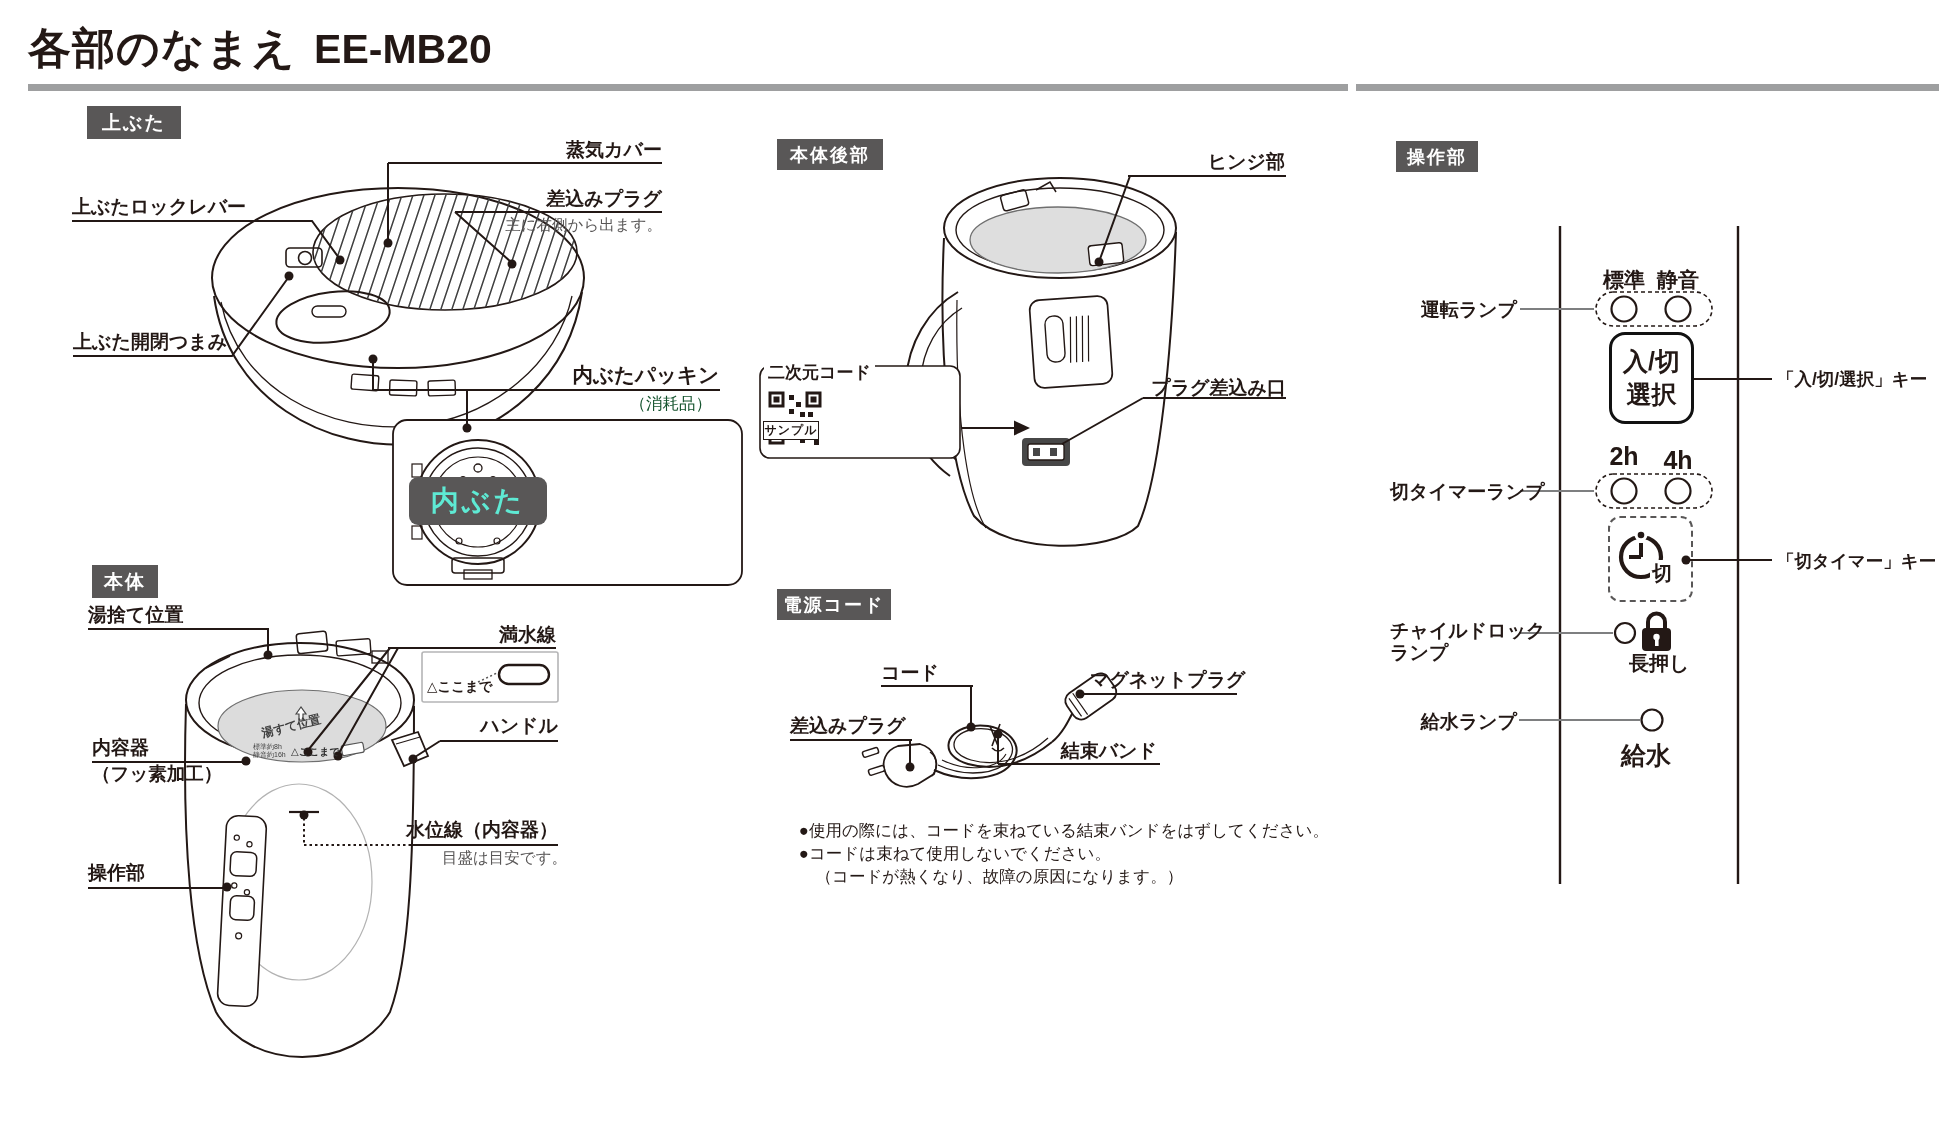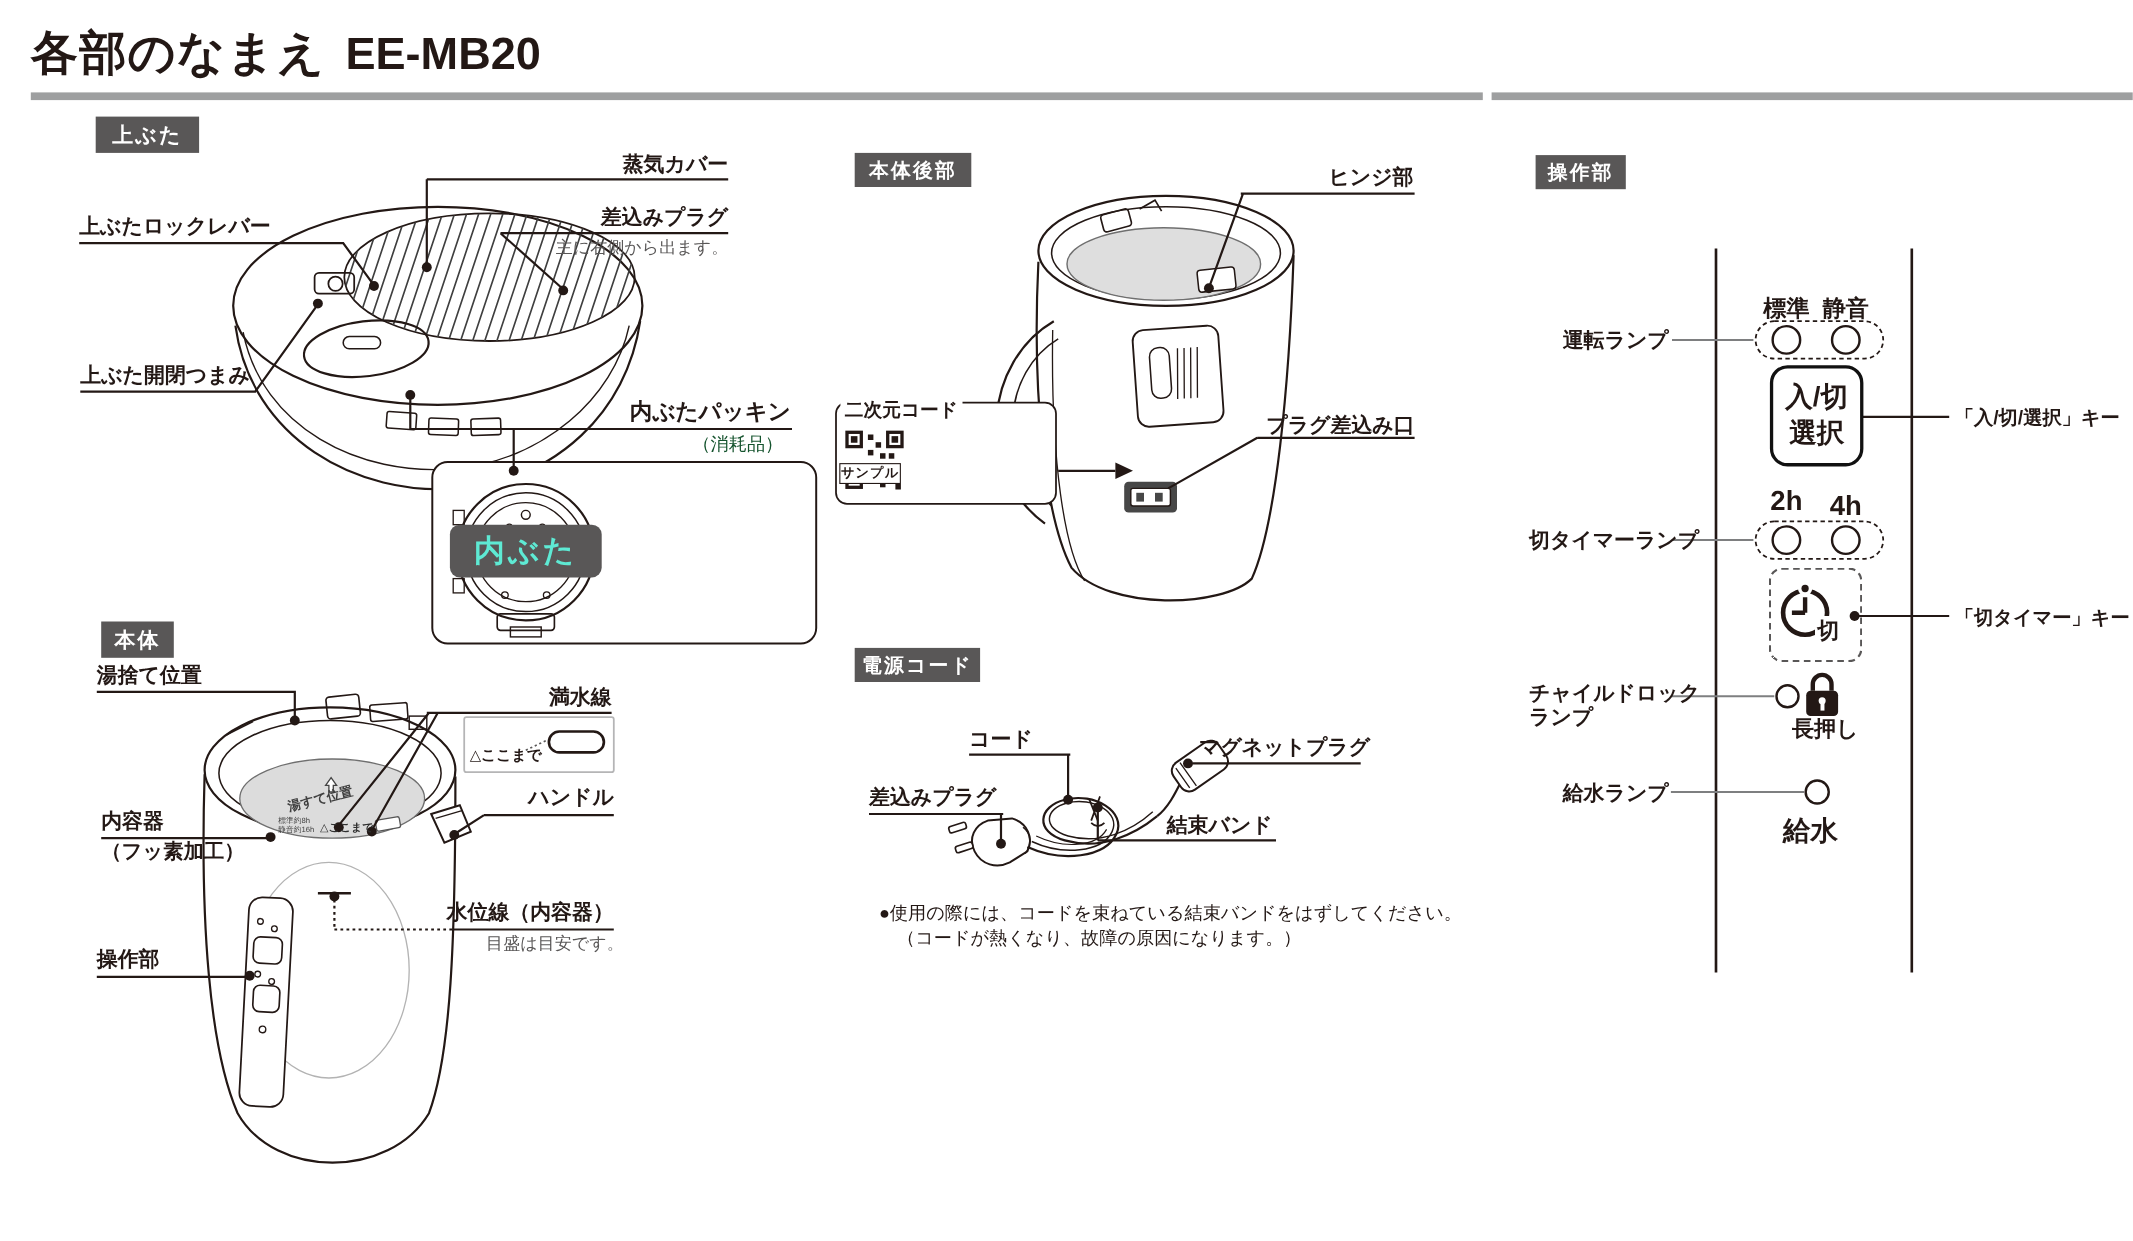--- a/index.html
+++ b/index.html
@@ -349,16 +349,17 @@
     <div>静音約16h</div>
   </div>
   <div class="pot-mark" style="left:291px;top:745px;font-size:10px;font-weight:bold;color:#2f2f2f;">△ここまで</div>
 
   <div class="lbl" style="left:881px;top:662px;">コード</div>
   <div class="lbl r" style="left:1090px;top:669px;width:147px;">マグネットプラグ</div>
   <div class="lbl" style="left:790px;top:715px;">差込みプラグ</div>
   <div class="lbl r" style="left:1000px;top:740px;width:157px;">結束バンド</div>
   <div class="cord-notes">
     <div>●使用の際には、コードを束ねている結束バンドをはずしてください。</div>
+    <div>●コードは束ねて使用しないでください。</div>
     <div>　（コードが熱くなり、故障の原因になります。）</div>
   </div>
 
 </div>
 
 </body></html>

